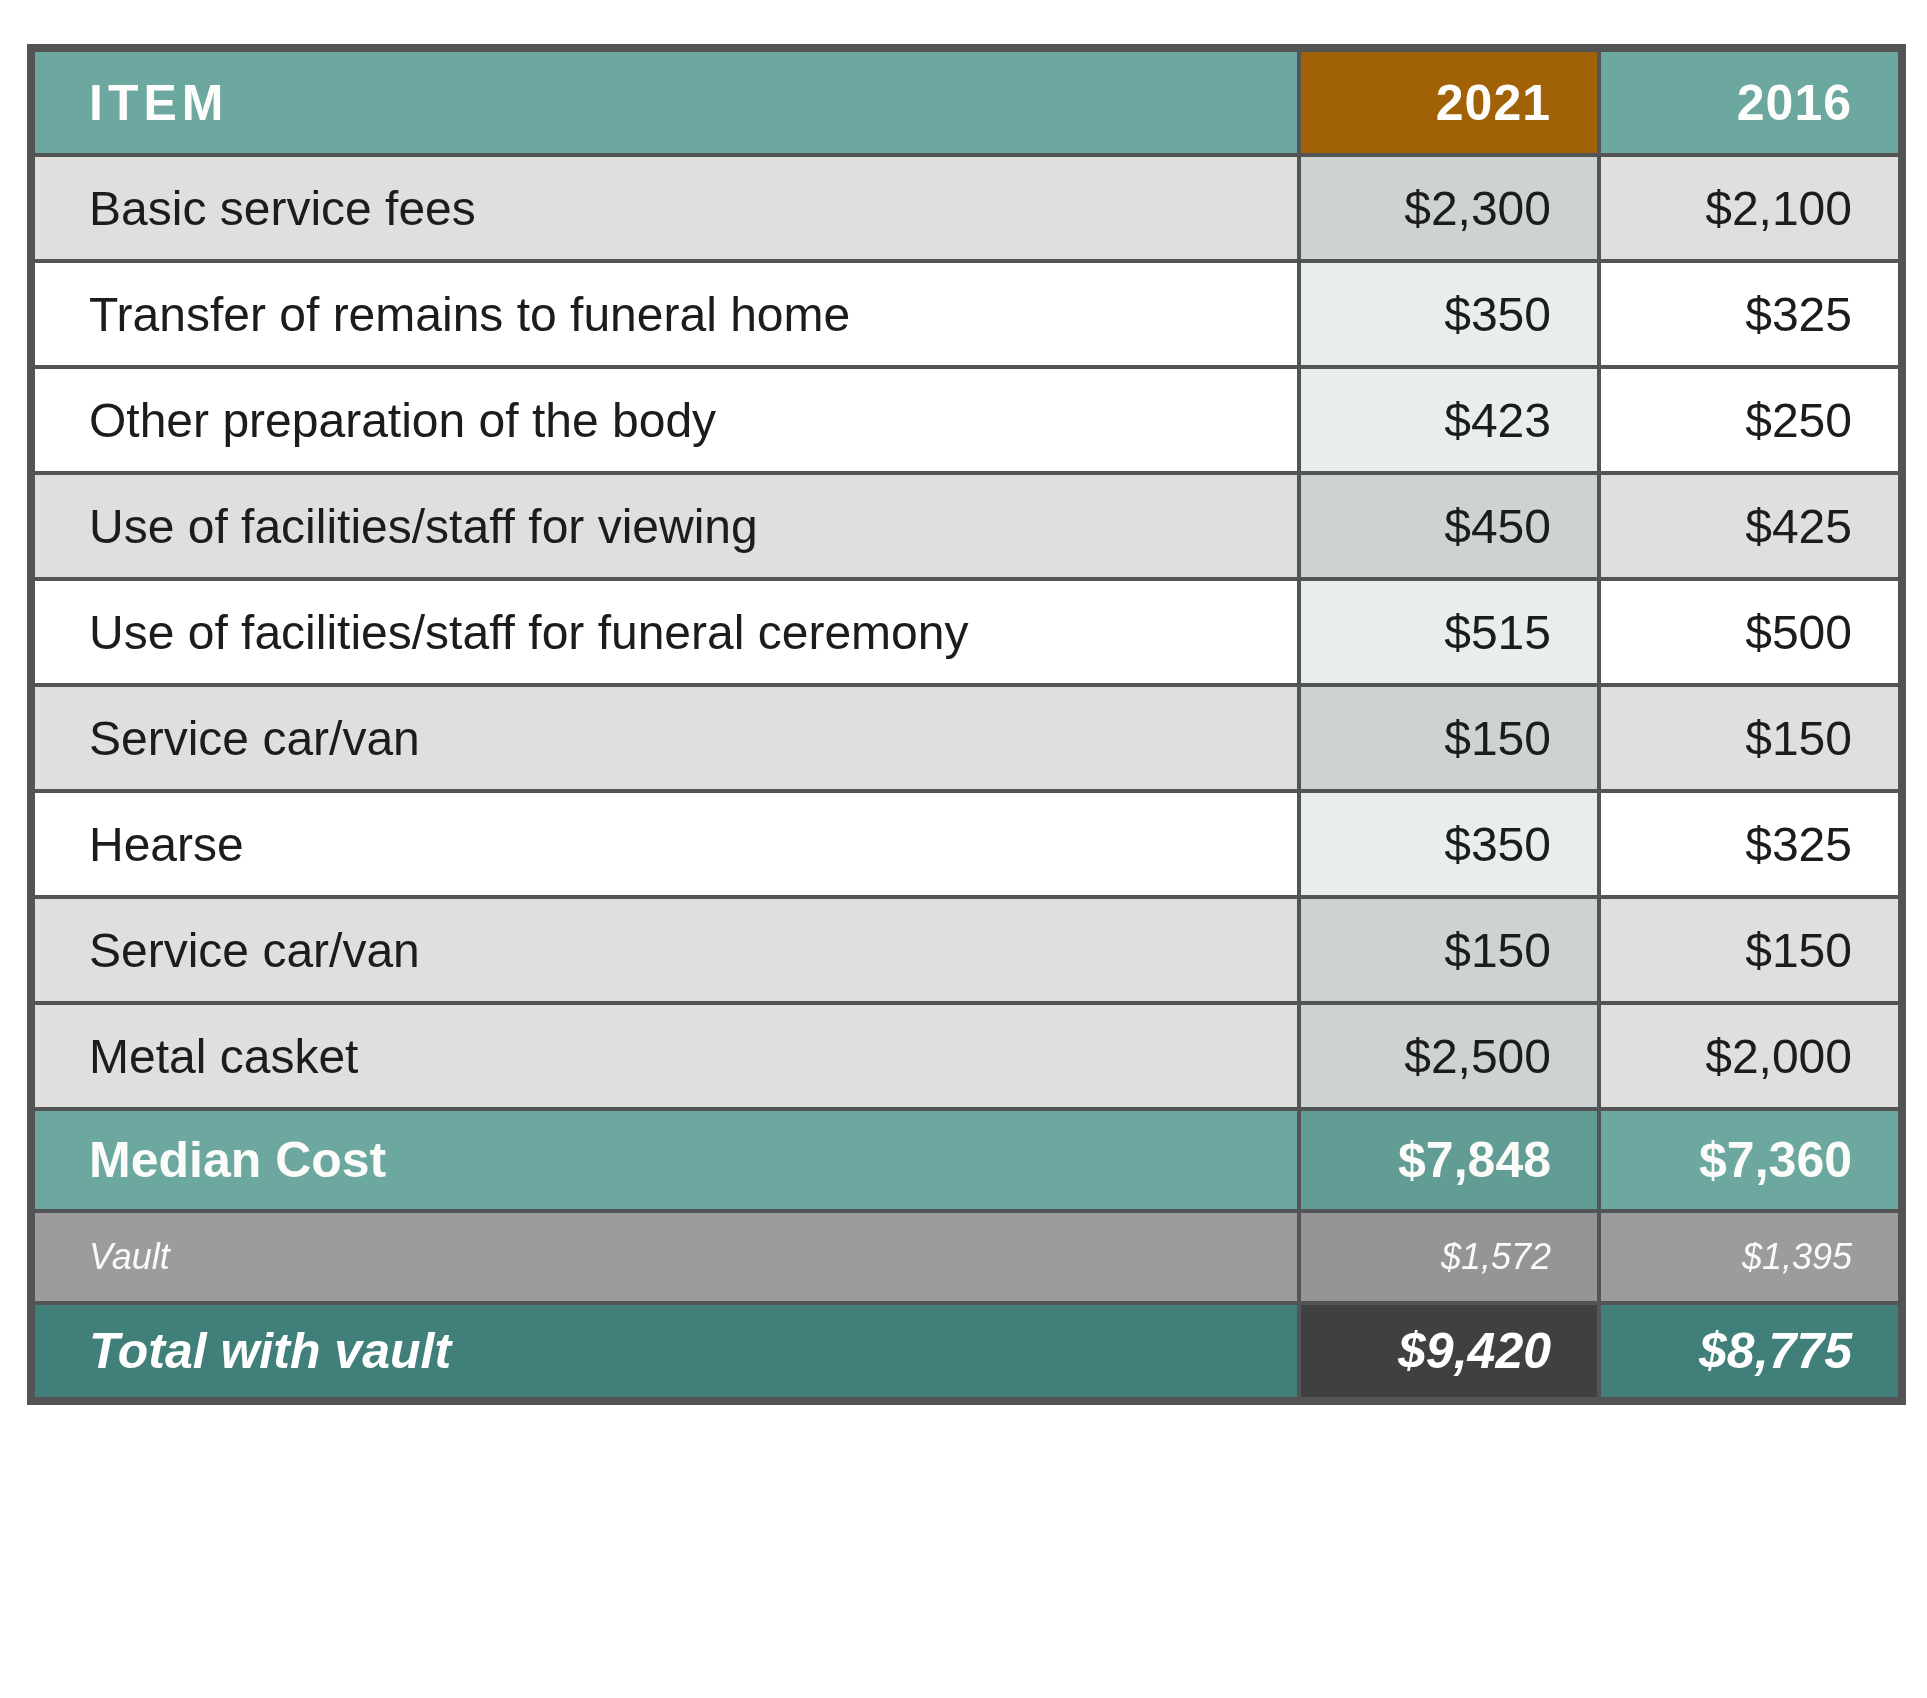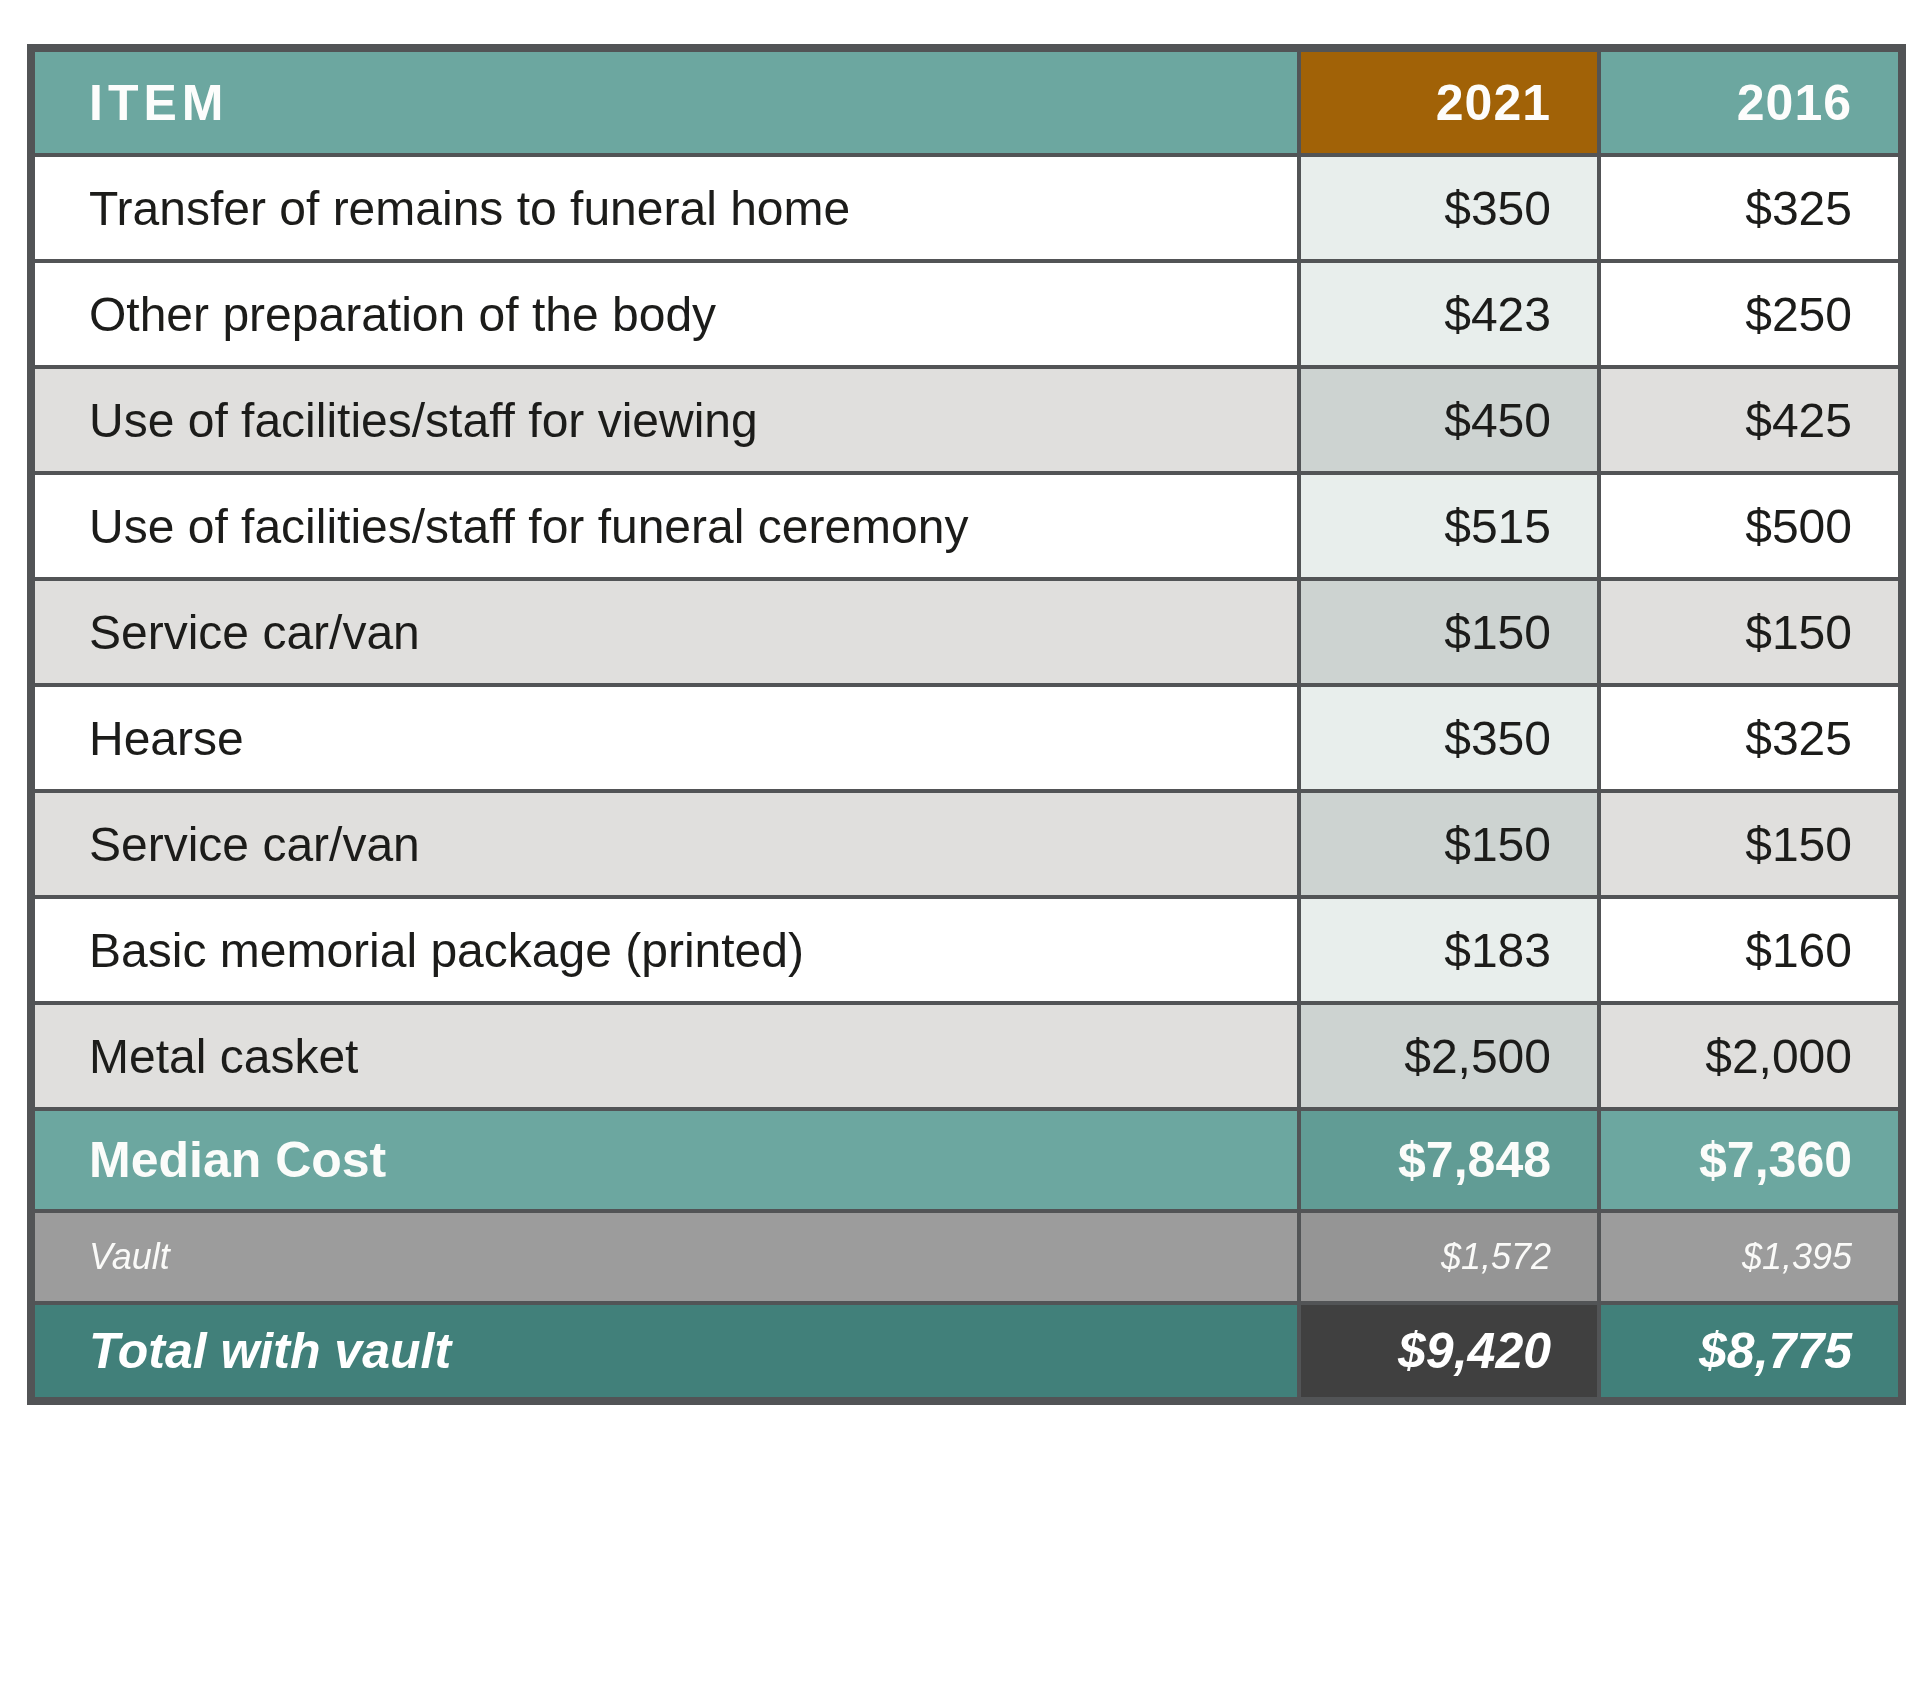--- a/index.html
+++ b/index.html
@@ -109,20 +109,25 @@
     <col style="width:303px">
   </colgroup>
   <thead>
     <tr>
       <th class="col-item">ITEM</th>
       <th class="col-year col-2021">2021</th>
       <th class="col-year">2016</th>
     </tr>
   </thead>
   <tbody>
+    <tr class="item-row row-gray">
+      <td class="cell-item">Basic service fees</td>
+      <td class="cell-val cell-2021">$2,300</td>
+      <td class="cell-val">$2,100</td>
+    </tr>
     <tr class="item-row row-white">
       <td class="cell-item">Transfer of remains to funeral home</td>
       <td class="cell-val cell-2021">$350</td>
       <td class="cell-val">$325</td>
     </tr>
     <tr class="item-row row-white">
       <td class="cell-item">Other preparation of the body</td>
       <td class="cell-val cell-2021">$423</td>
       <td class="cell-val">$250</td>
     </tr>
@@ -144,25 +149,20 @@
     <tr class="item-row row-white">
       <td class="cell-item">Hearse</td>
       <td class="cell-val cell-2021">$350</td>
       <td class="cell-val">$325</td>
     </tr>
     <tr class="item-row row-gray">
       <td class="cell-item">Service car/van</td>
       <td class="cell-val cell-2021">$150</td>
       <td class="cell-val">$150</td>
     </tr>
-    <tr class="item-row row-white">
-      <td class="cell-item">Basic memorial package (printed)</td>
-      <td class="cell-val cell-2021">$183</td>
-      <td class="cell-val">$160</td>
-    </tr>
     <tr class="item-row row-gray">
       <td class="cell-item">Metal casket</td>
       <td class="cell-val cell-2021">$2,500</td>
       <td class="cell-val">$2,000</td>
     </tr>
 
     <tr class="median-row">
       <td class="cell-item">Median Cost</td>
       <td class="cell-val cell-2021">$7,848</td>
       <td class="cell-val">$7,360</td>

